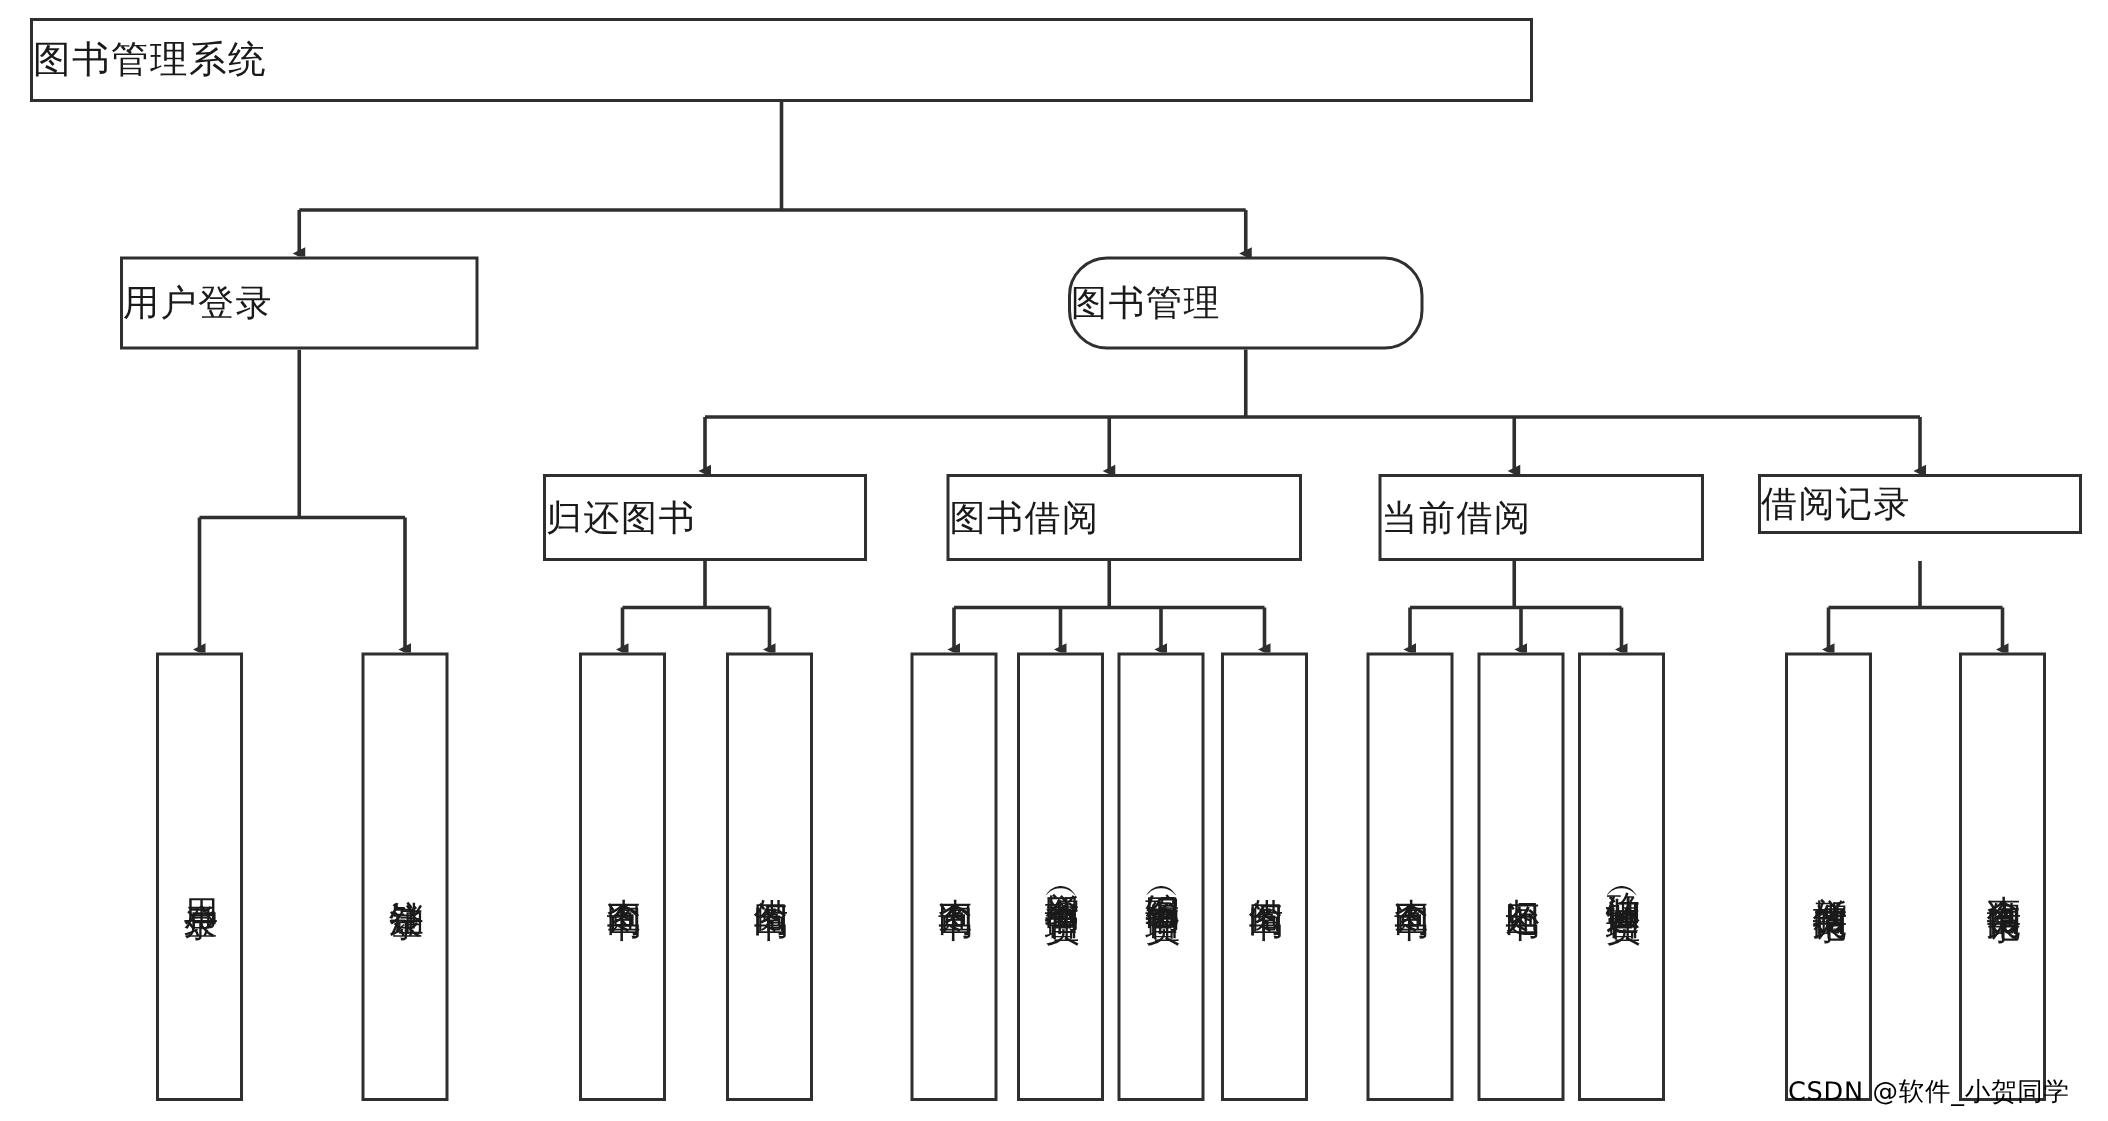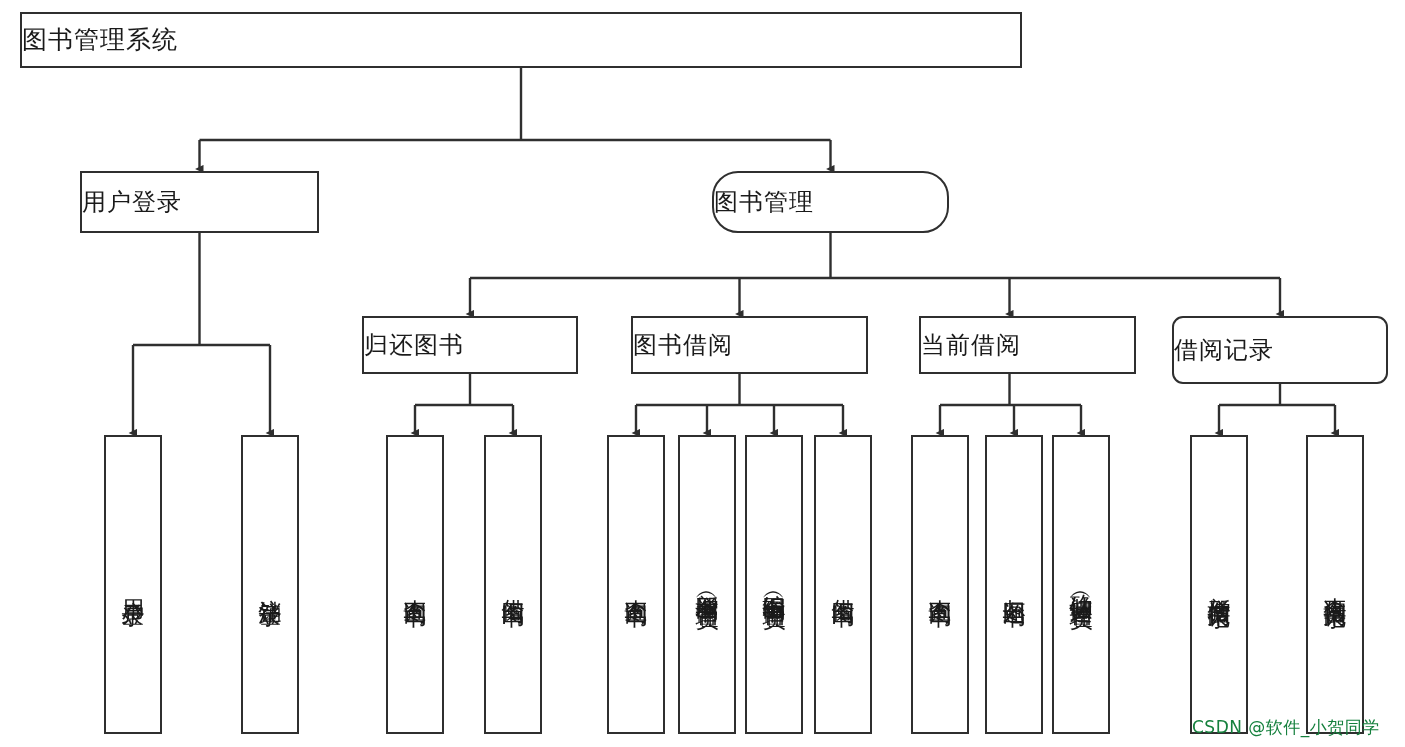--- a/index.html
+++ b/index.html
@@ -48,21 +48,21 @@
     align-items: center;
     justify-content: center;
     padding: 4px 0;
   }
   .node.root {
     font-size: 25px;
   }
   .watermark {
     position: absolute;
     font-size: 17px;
-    color: #15803d;
+    color: #000000;
     white-space: nowrap;
     letter-spacing: 0.5px;
   }
 </style>
 </head>
 <body>
 
 <div id="canvas">
   <svg id="connectors" viewBox="0 0 1405 747" xmlns="http://www.w3.org/2000/svg">
     <defs>
@@ -118,21 +118,21 @@
       </div>
       <div class="node horizontal" style="left: 362px; top: 316px; width: 216px; height: 58px;">
         <span>归还图书</span>
       </div>
       <div class="node horizontal" style="left: 631px; top: 316px; width: 237px; height: 58px;">
         <span>图书借阅</span>
       </div>
       <div class="node horizontal" style="left: 901px; top: 316px; width: 217px; height: 58px; margin-left: 18px;">
         <span>当前借阅</span>
       </div>
-      <div class="node horizontal" style="left: 1172px; top: 316px; width: 216px; height: 68px; border-radius: 11px;">
+      <div class="node horizontal" style="left: 1172px; top: 316px; width: 216px; height: 40px;">
         <span>借阅记录</span>
       </div>
       <div class="node vertical" style="left: 104px; top: 435px; width: 58px; height: 299px;">
         <span>用户登录</span>
       </div>
       <div class="node vertical" style="left: 241px; top: 435px; width: 58px; height: 299px;">
         <span>注销登录</span>
       </div>
       <div class="node vertical" style="left: 386px; top: 435px; width: 58px; height: 299px;">
         <span>查询图书</span>

